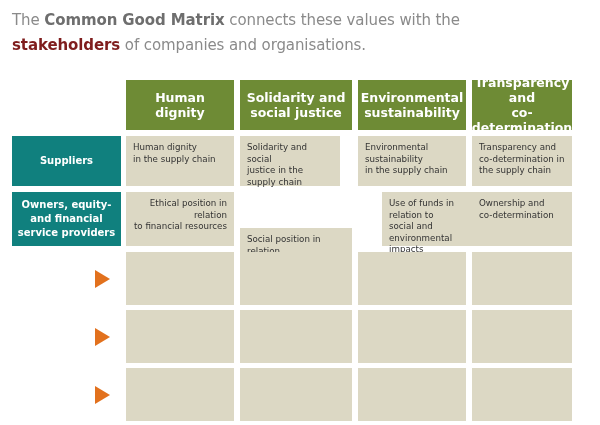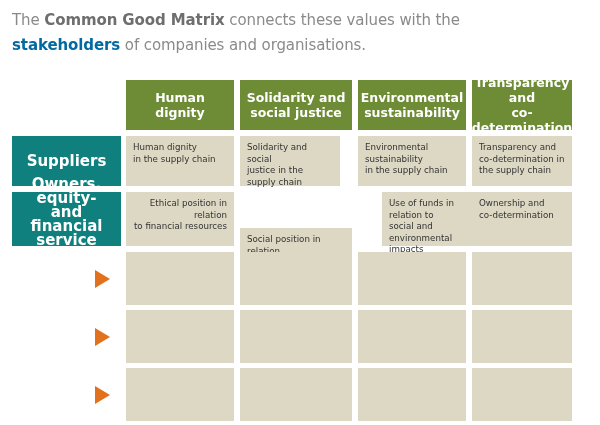--- a/index.html
+++ b/index.html
@@ -26,21 +26,21 @@
     line-height: 25px;
     color: #8a8a8a;
     letter-spacing: -0.1px;
   }
   .heading .bold-gray {
     font-weight: bold;
     color: #6e6e6e;
   }
   .heading .bold-teal {
     font-weight: bold;
-    color: #0369a1;
+    color: #7f1d1d;
   }
 
   
   .matrix {
     position: absolute;
     left: 0;
     top: 0;
     width: 600px;
     height: 425px;
   }
@@ -62,21 +62,21 @@
     align-items: center;
     justify-content: center;
     padding: 2px 4px;
   }
 
   
   .row-head {
     background: #10807e;
     color: #ffffff;
     font-weight: bold;
-    font-size: 15px;
+    font-size: 10px;
     line-height: 14px;
     text-align: center;
     display: flex;
     align-items: center;
     justify-content: center;
     padding: 2px 4px;
   }
 
   
   .body-cell {

